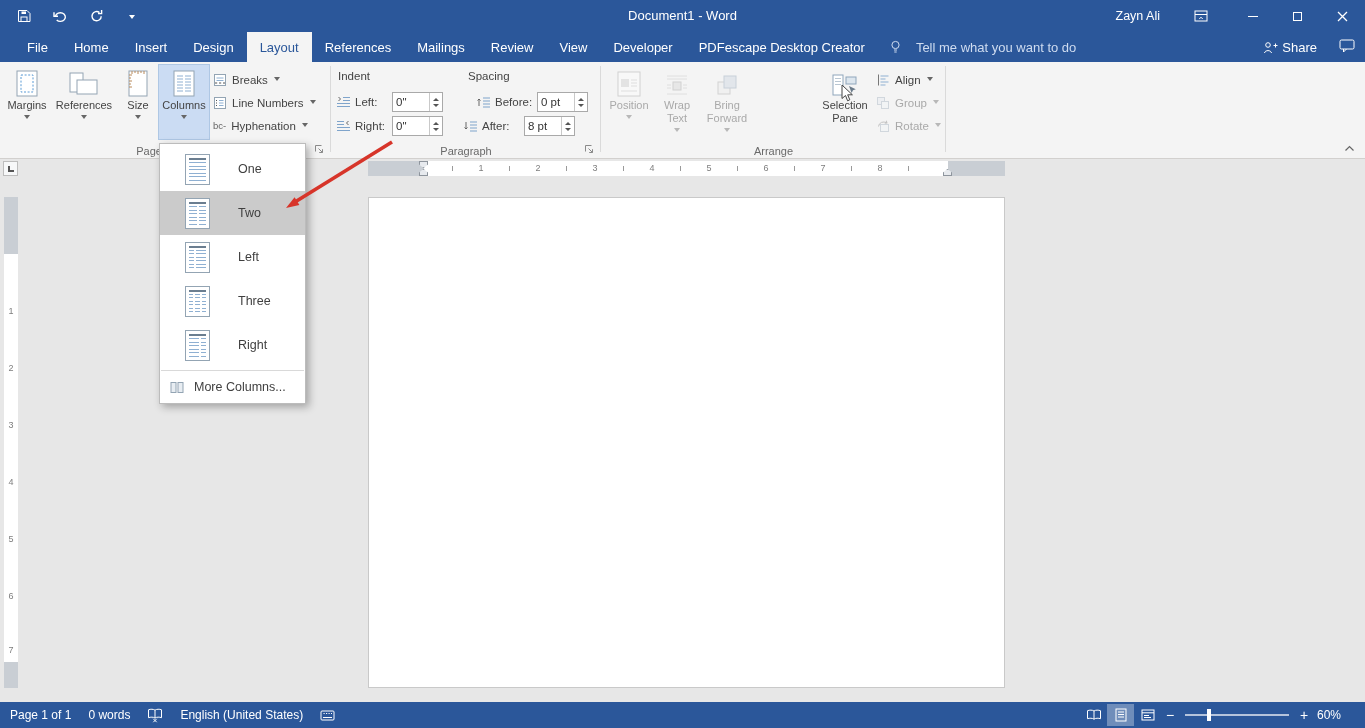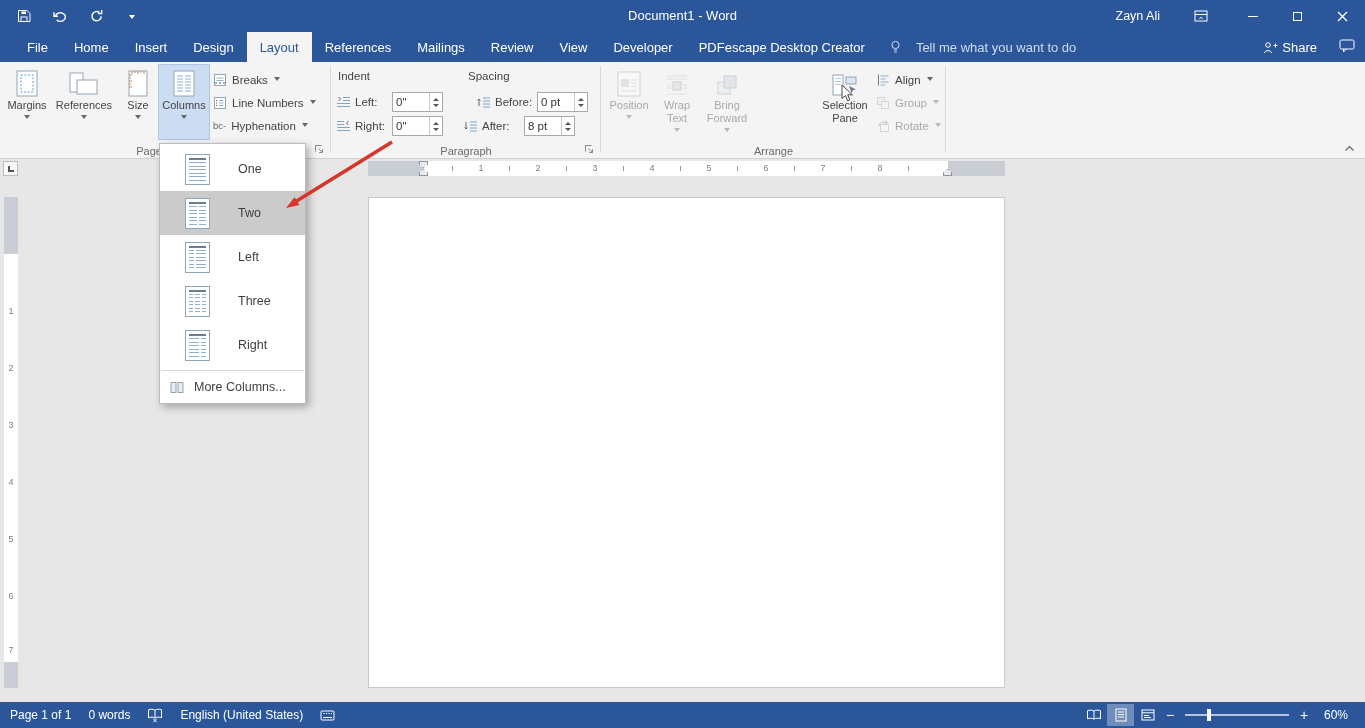--- a/index.html
+++ b/index.html
@@ -91,21 +91,21 @@
 
 .statusbar{position:absolute;left:0;right:0;bottom:0;height:26px;background:#2b579a;color:#fff;display:flex;align-items:center;font-size:12px}
 .sb-item{margin-left:17px;display:flex;align-items:center;white-space:nowrap}
 .sb-item:first-child{margin-left:10px}
 .sb-right{margin-left:auto;display:flex;align-items:center;padding-right:10px}
 .viewbtn{width:27px;height:22px;display:flex;align-items:center;justify-content:center}
 .viewbtn.active{background:rgba(255,255,255,.32)}
 .zoombtn{width:18px;text-align:center;font-size:14px}
 .zoomtrack{position:relative;width:104px;height:2px;background:rgba(255,255,255,.65);margin:0 6px}
 .zoomthumb{position:absolute;left:22px;top:-5px;width:4px;height:12px;background:#fff}
-.zoomlabel{width:38px;text-align:center;margin-left:4px}
+.zoomlabel{width:38px;text-align:left;margin-left:4px}
 </style>
 </head>
 <body>
 
 <div class="app">
 
   <div class="titlebar">
     <div class="qat">
       <span class="qbtn">
         <svg width="14" height="14">

